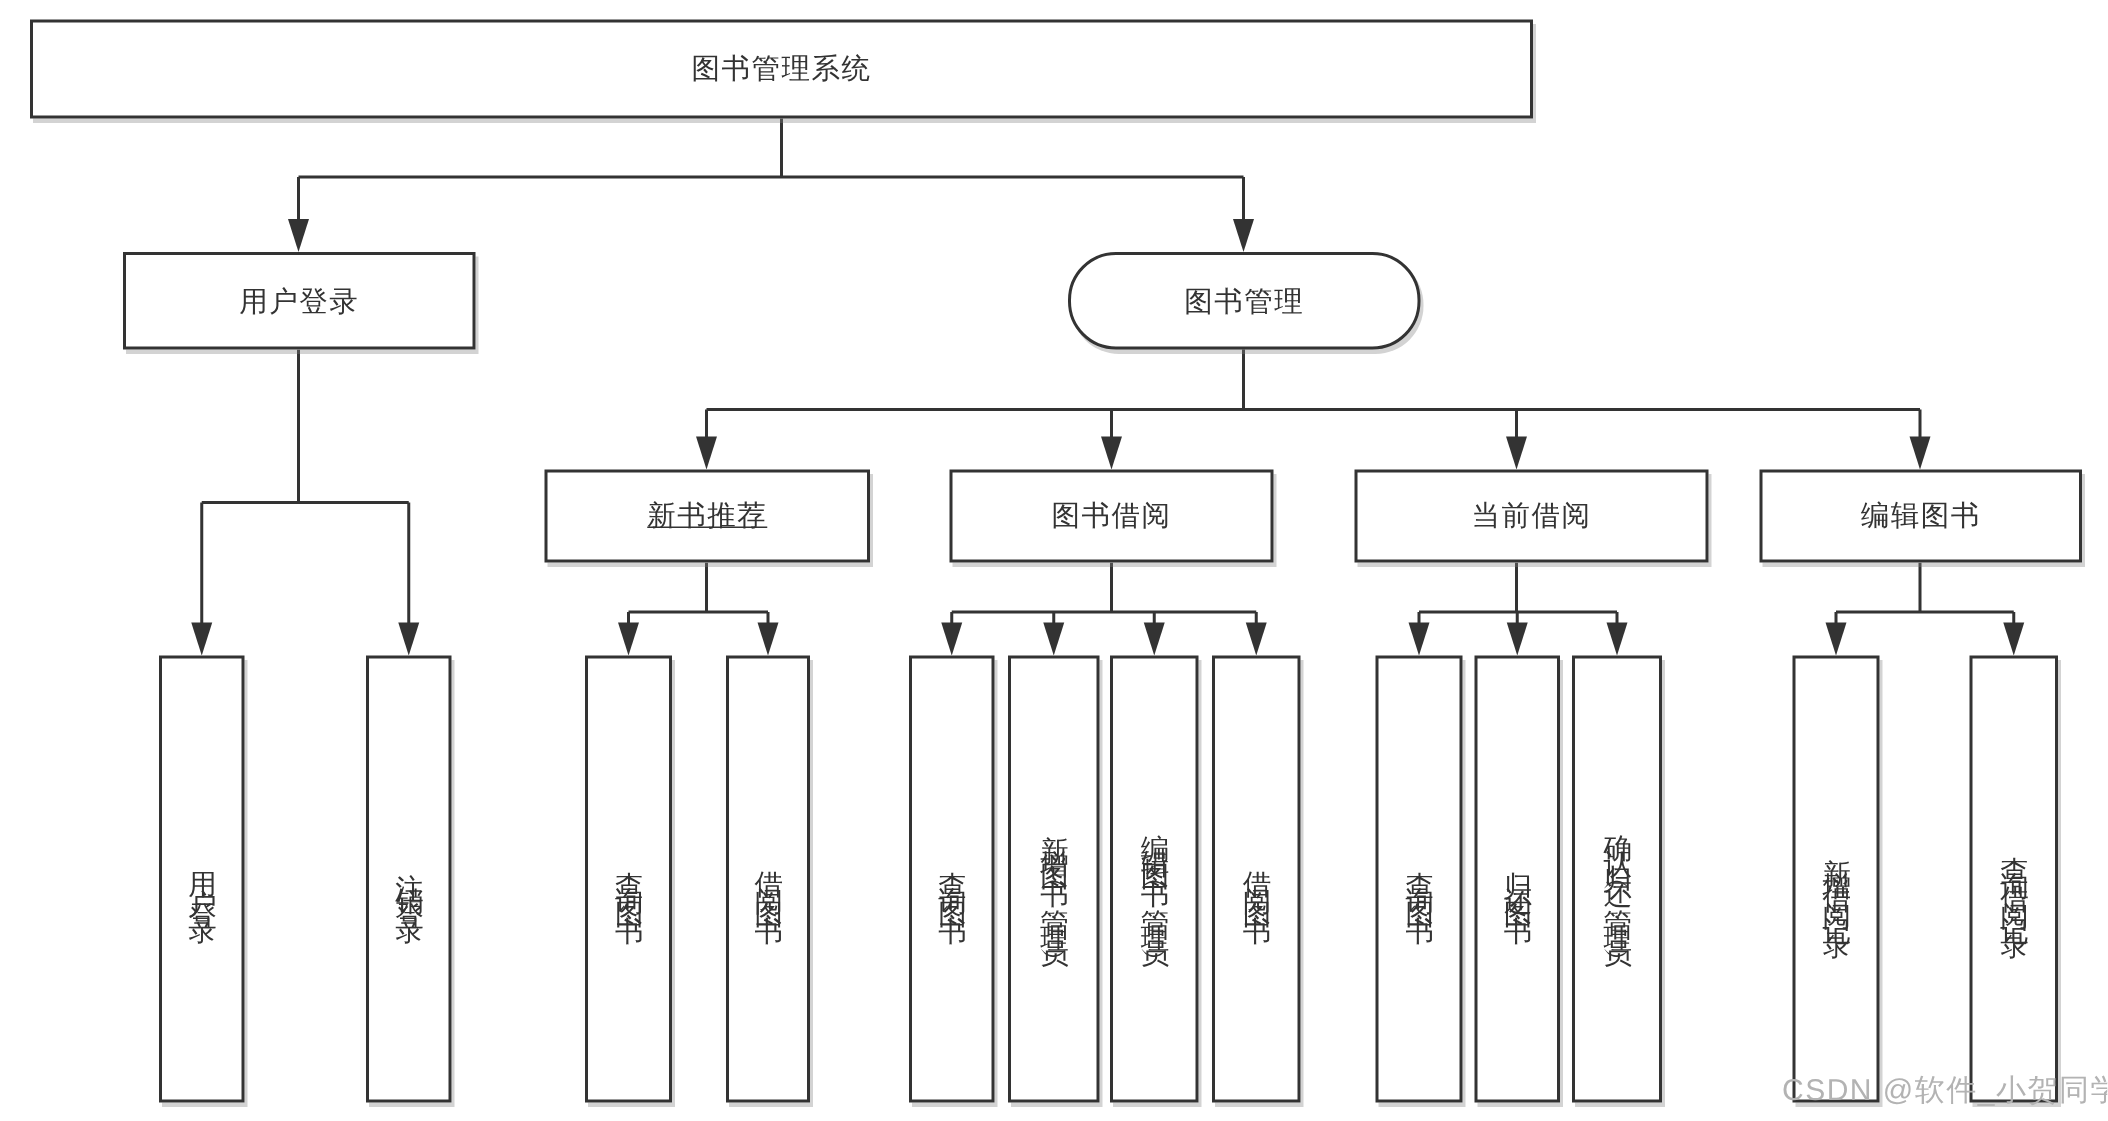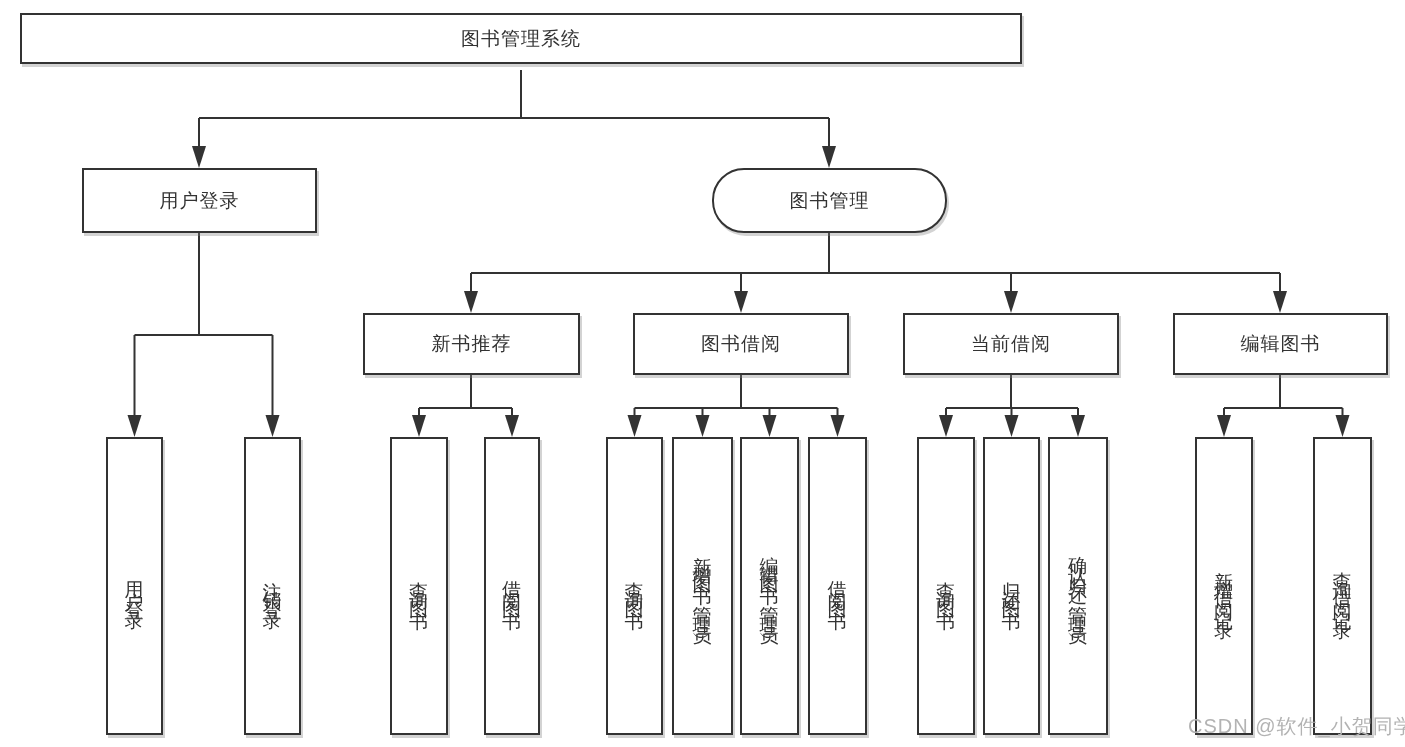--- a/index.html
+++ b/index.html
@@ -92,38 +92,38 @@
       <polygon points="1004.5,415 1018.5,415 1011.5,437"></polygon>
       <polygon points="1071,415 1085,415 1078,437"></polygon>
     </g>
     <g>
       <path d="M1280 375 V408 M1224 408 H1342.5 M1224 408 V419 M1342.5 408 V419"></path>
       <polygon points="1217,415 1231,415 1224,437"></polygon>
       <polygon points="1335.5,415 1349.5,415 1342.5,437"></polygon>
     </g>
   </svg>
 
-  <div class="box" style="left:20px;top:13px;width:1002px;height:51px;">
+  <div class="box" style="left:20px;top:13px;width:1002px;height:66px;">
     <span>图书管理系统</span>
   </div>
 
   <div class="box" style="left:82px;top:168px;width:235px;height:65px;">
     <span>用户登录</span>
   </div>
   <div class="box" style="left:712px;top:168px;width:235px;height:65px;border-radius:32px;">
     <span>图书管理</span>
   </div>
 
-  <div class="box" style="left:363px;top:313px;width:217px;height:62px;">
+  <div class="box" style="left:363px;top:313px;width:217px;height:62px;text-decoration:underline;">
     <span>新书推荐</span>
   </div>
   <div class="box" style="left:633px;top:313px;width:216px;height:62px;">
     <span>图书借阅</span>
   </div>
-  <div class="box" style="left:903px;top:313px;width:216px;height:62px;">
+  <div class="box" style="left:903px;top:313px;width:236px;height:62px;">
     <span>当前借阅</span>
   </div>
   <div class="box" style="left:1173px;top:313px;width:215px;height:62px;">
     <span>编辑图书</span>
   </div>
 
   <div class="box vbox" style="left:106px;top:437px;width:57px;height:298px;">
     <span>用户登录</span>
   </div>
   <div class="box vbox" style="left:244px;top:437px;width:57px;height:298px;">

